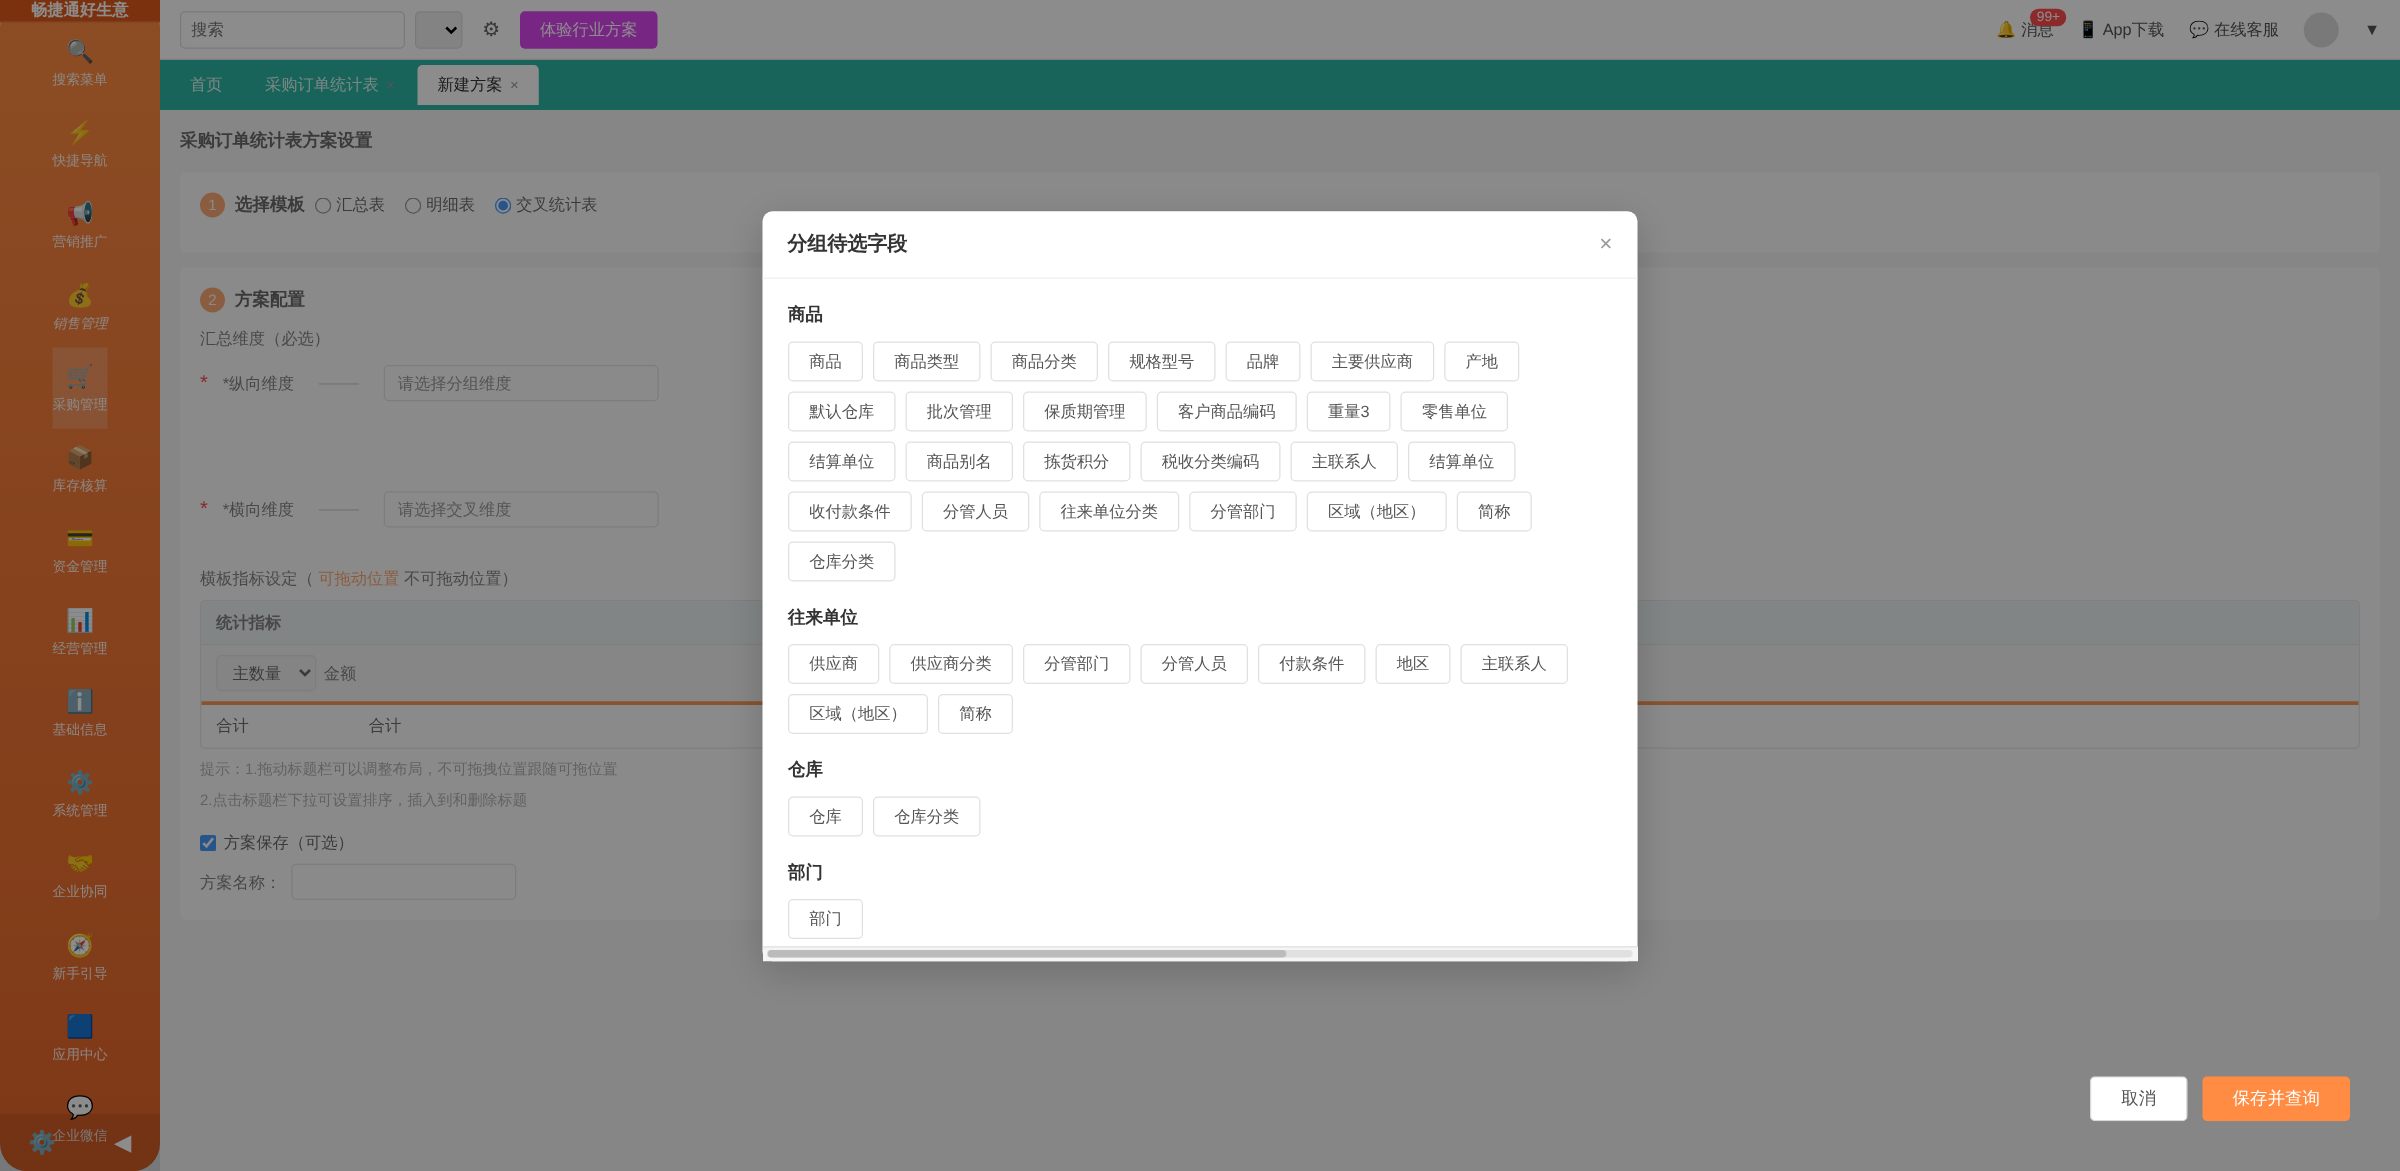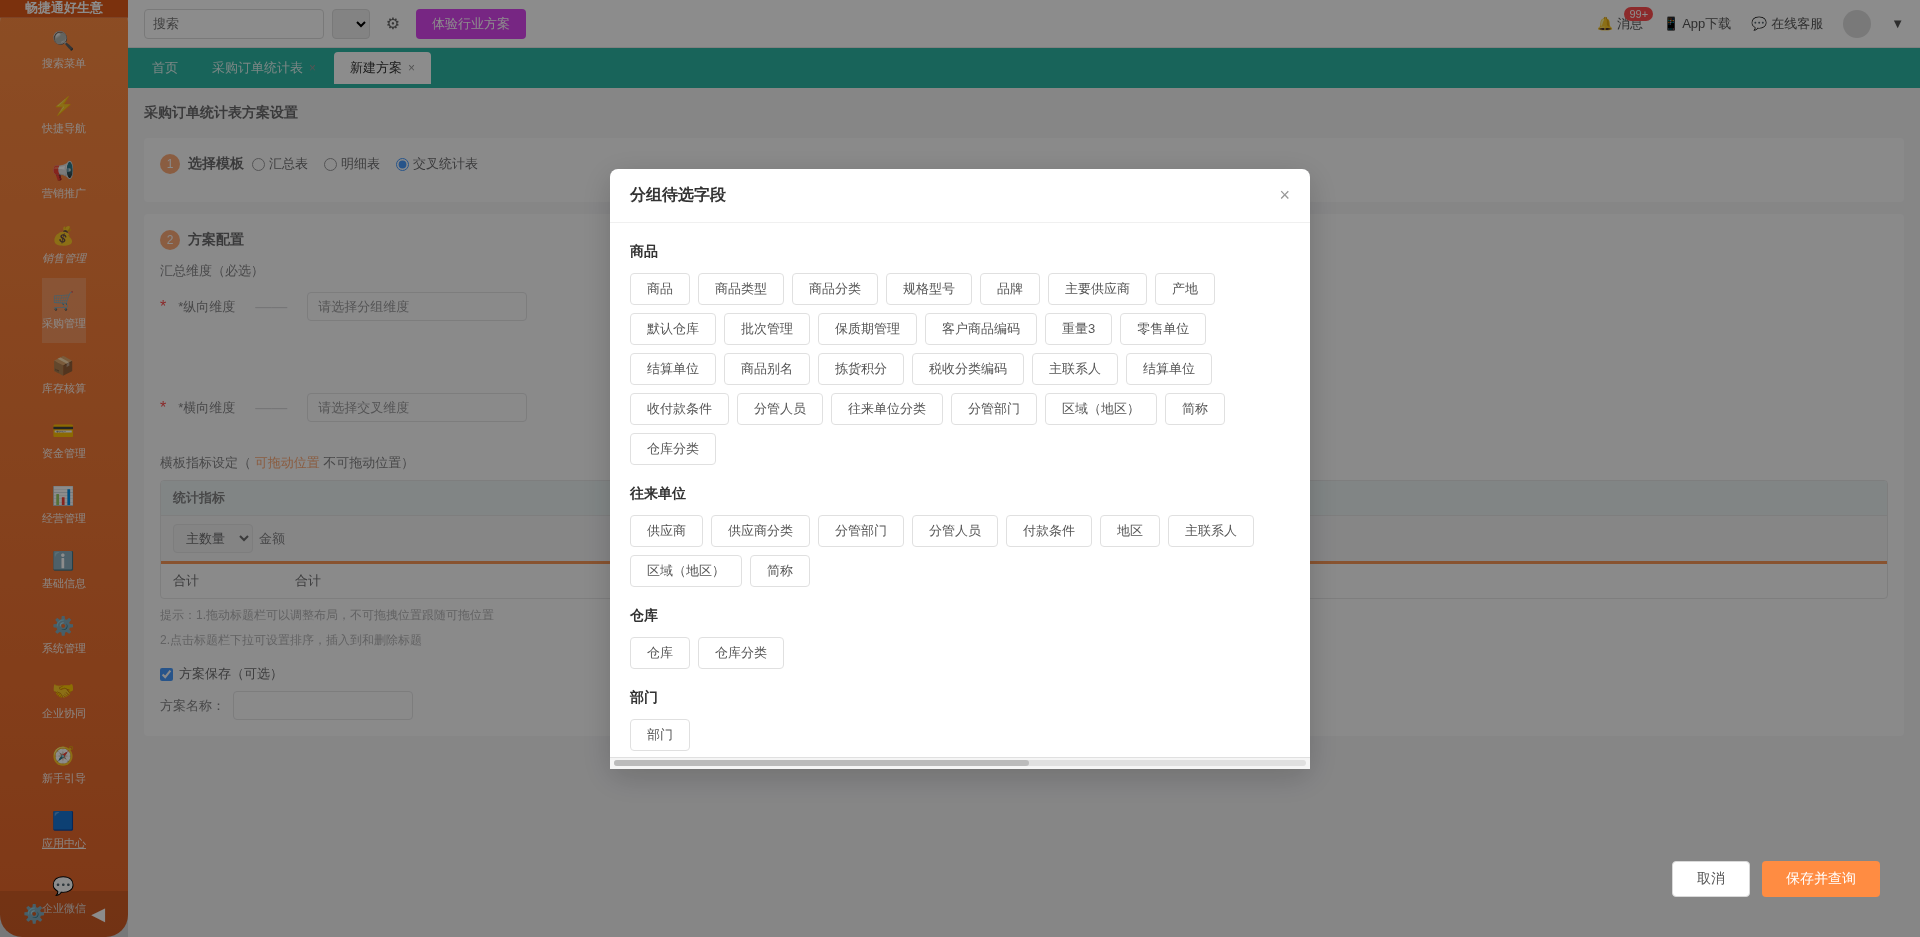--- a/index.html
+++ b/index.html
@@ -224,21 +224,21 @@
       <div class="sidebar-item">
         <span class="sidebar-icon">🤝</span>
     <span style="font-size:11px; color:rgba(255,255,255,0.9);">企业协同</span>
       </div>
       <div class="sidebar-item">
         <span class="sidebar-icon">🧭</span>
     <span style="font-size:11px; color:rgba(255,255,255,0.9);">新手引导</span>
       </div>
       <div class="sidebar-item">
         <span class="sidebar-icon">🟦</span>
-    <span style="font-size:11px; color:rgba(255,255,255,0.9);text-decoration:underline;">应用中心</span>
+    <span style="font-size:11px; color:rgba(255,255,255,0.9);">应用中心</span>
       </div>
       <div class="sidebar-item">
         <span class="sidebar-icon">💬</span>
     <span style="font-size:11px; color:rgba(255,255,255,0.9);">企业微信</span>
       </div>
       <div class="sidebar-item">
     </div>
     </div>
   <div class="sidebar-bottom">
     <span class="sidebar-bottom-icon">⚙️</span>

